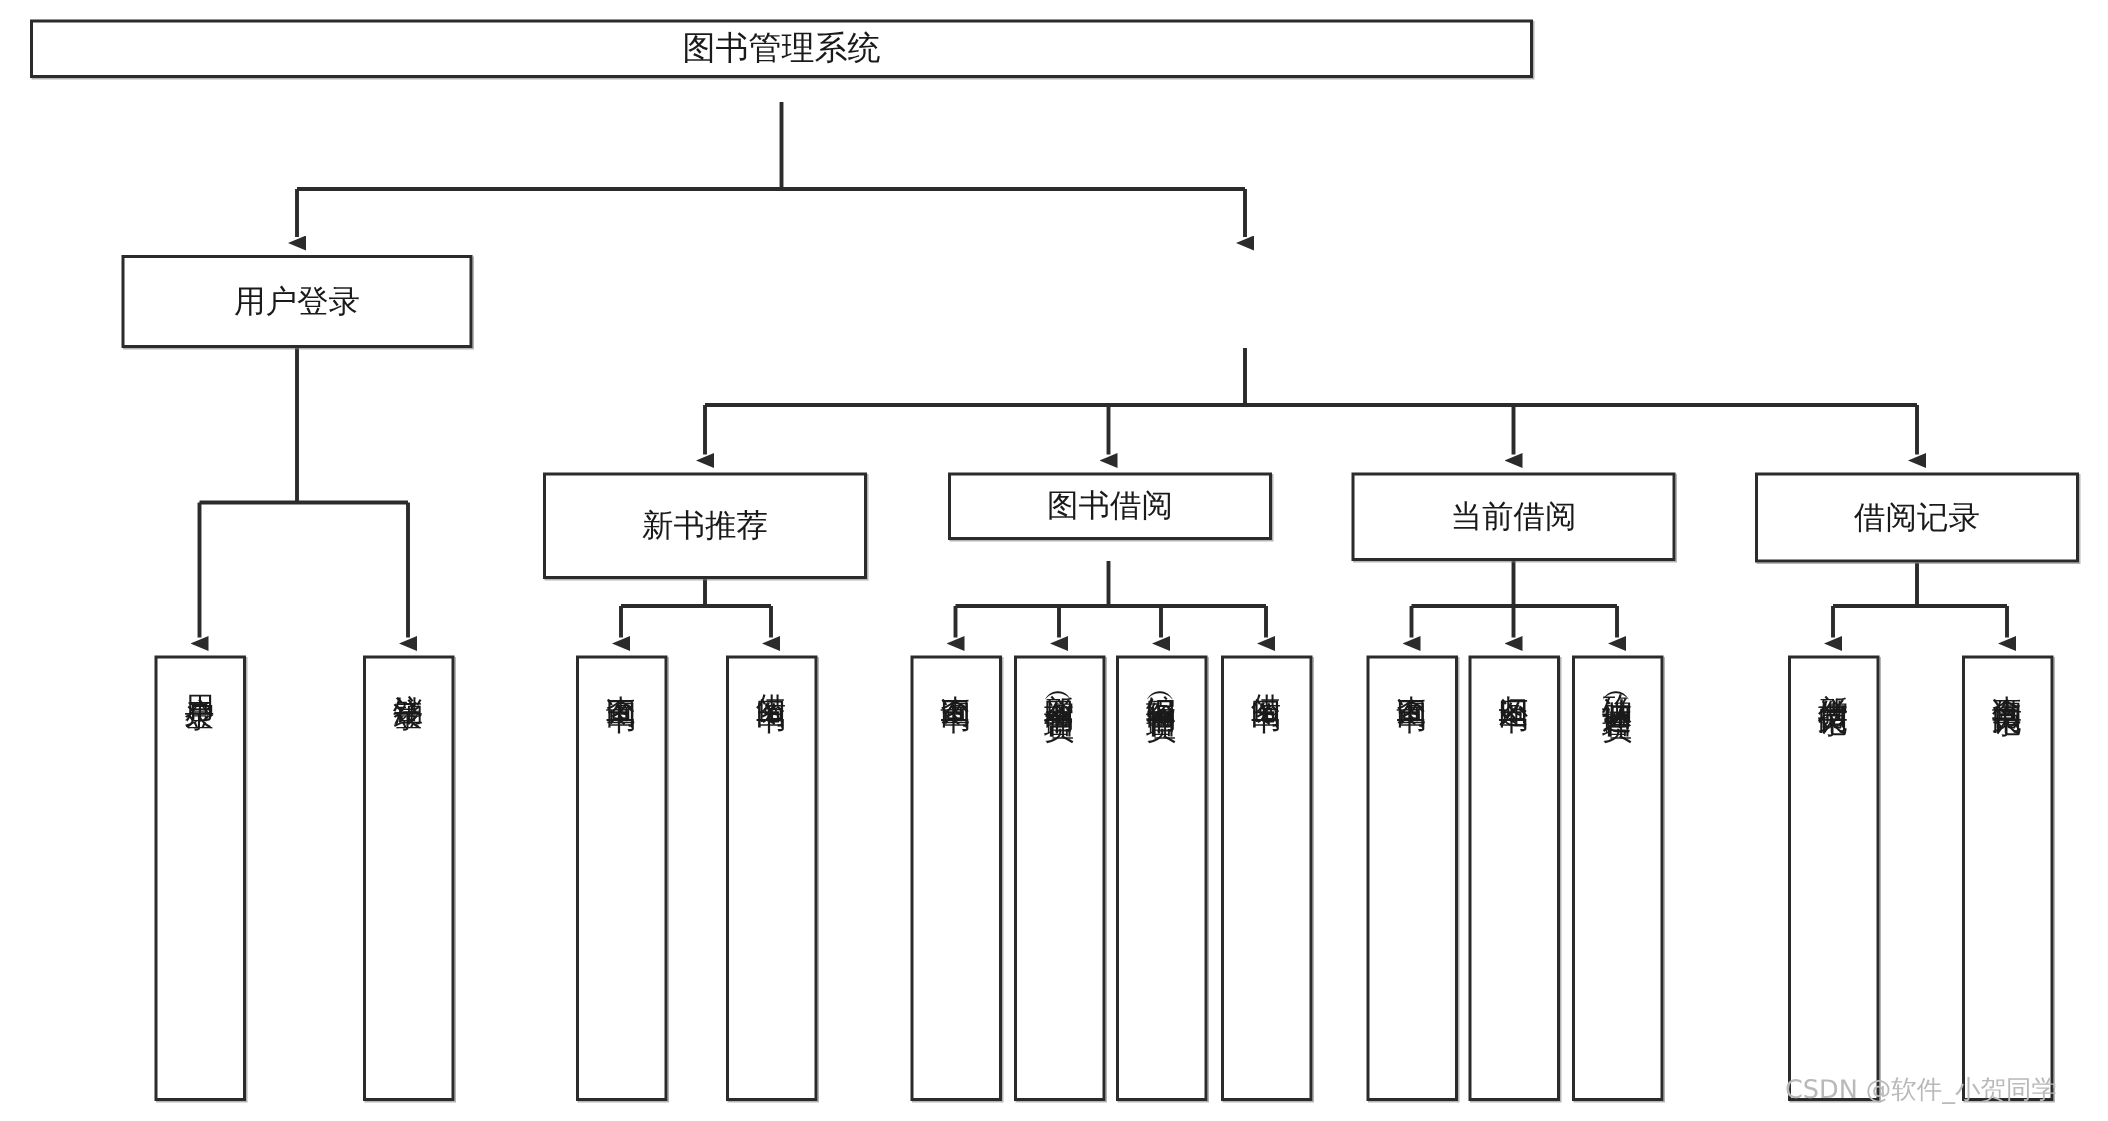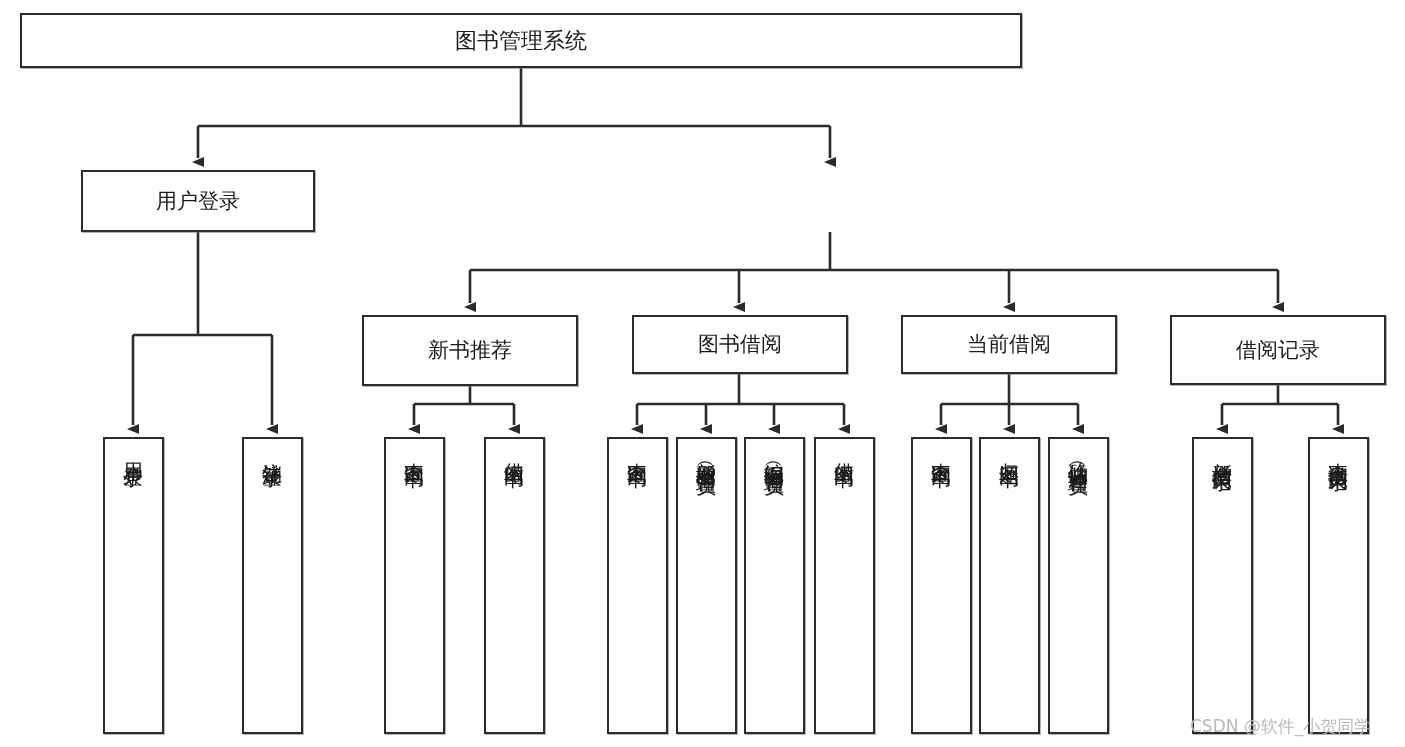--- a/index.html
+++ b/index.html
@@ -120,38 +120,38 @@
       <path d="M 1009 404 L 1009 425" marker-end="url(#arrow)"></path>
       <path d="M 1078 404 L 1078 425" marker-end="url(#arrow)"></path>
 
       <path d="M 1278 374 L 1278 404"></path>
       <path d="M 1222 404 L 1338 404"></path>
       <path d="M 1222 404 L 1222 425" marker-end="url(#arrow)"></path>
       <path d="M 1338 404 L 1338 425" marker-end="url(#arrow)"></path>
     </g>
   </svg>
 
-  <div class="node horiz root" style="left:20px; top:13px; width:1002px; height:55px;">
+  <div class="node horiz root" style="left:20px; top:13px; width:1002px; height:39px;">
     <span class="node-label">图书管理系统</span>
   </div>
 
   <div class="node horiz" style="left:81px; top:170px; width:234px; height:62px;">
     <span class="node-label">用户登录</span>
   </div>
 
   <div class="node horiz" style="left:362px; top:315px; width:216px; height:71px;">
     <span class="node-label">新书推荐</span>
   </div>
-  <div class="node horiz" style="left:632px; top:315px; width:216px; height:59px;">
+  <div class="node horiz" style="left:632px; top:315px; width:216px; height:45px;">
     <span class="node-label">图书借阅</span>
   </div>
   <div class="node horiz" style="left:901px; top:315px; width:216px; height:59px;font-family:Liberation Serif, serif;">
     <span class="node-label">当前借阅</span>
   </div>
-  <div class="node horiz" style="left:1170px; top:315px; width:216px; height:70px;">
+  <div class="node horiz" style="left:1170px; top:315px; width:216px; height:60px;">
     <span class="node-label">借阅记录</span>
   </div>
 
   <div class="node vert" style="left:103px; top:437px; width:61px; height:297px;">
     <span class="node-label">用户登录</span>
   </div>
   <div class="node vert" style="left:242px; top:437px; width:61px; height:297px;">
     <span class="node-label">注销登录</span>
   </div>
 

